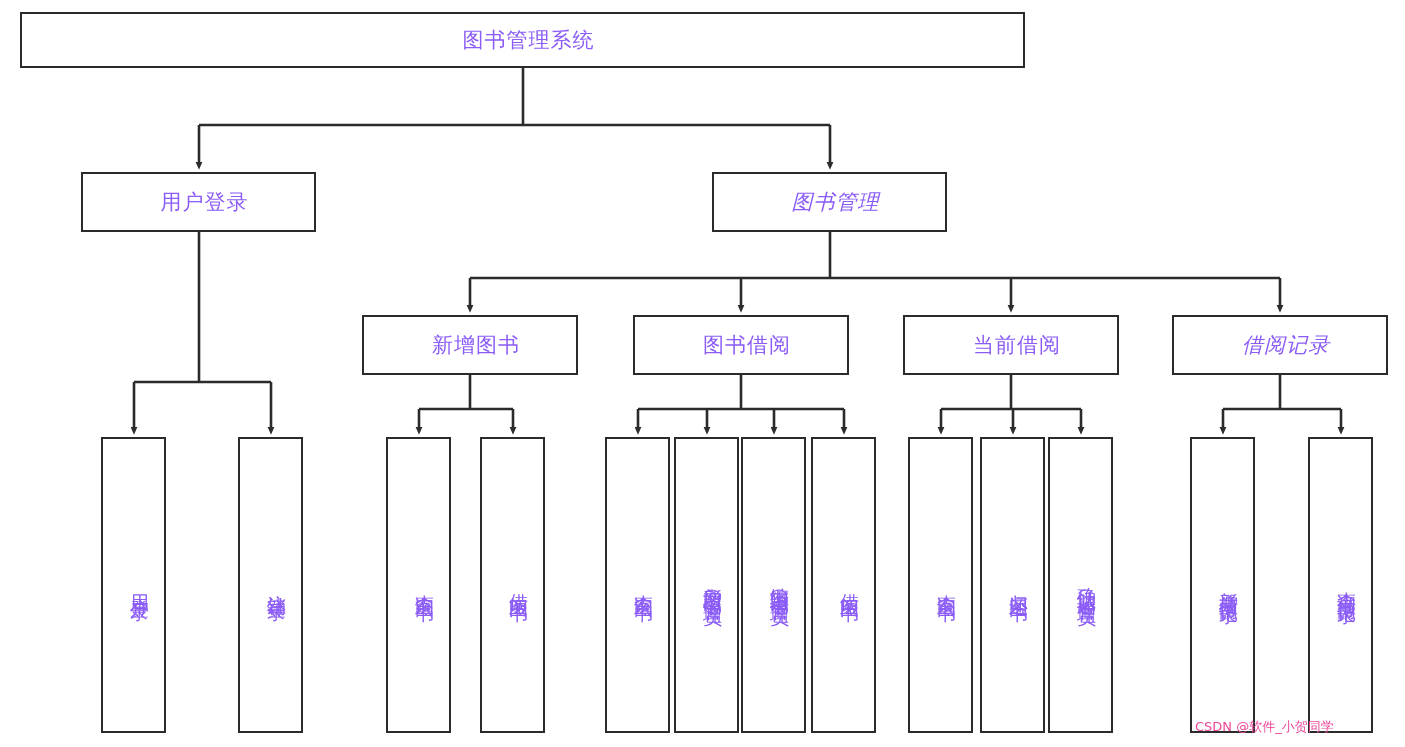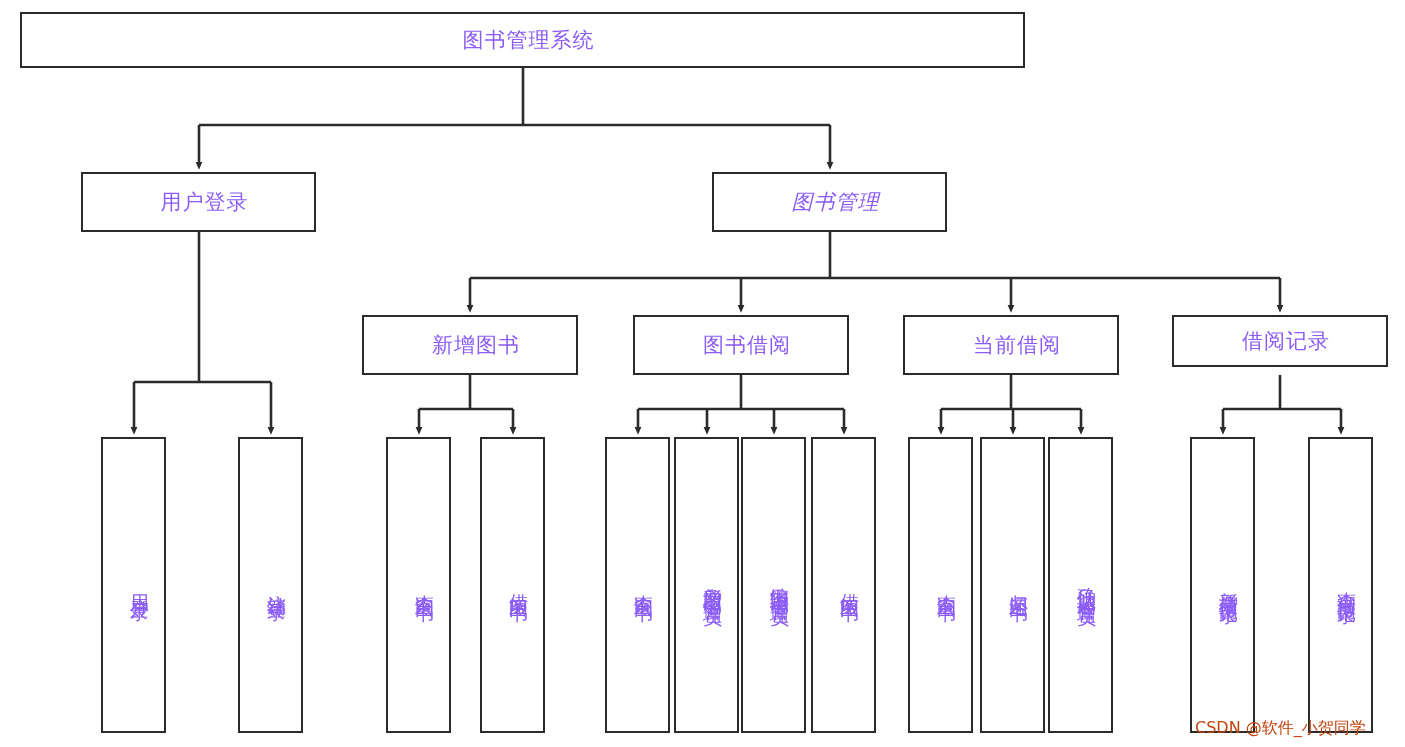--- a/index.html
+++ b/index.html
@@ -56,22 +56,22 @@
   .node.vert .label {
     writing-mode: vertical-rl;
     text-orientation: upright;
     font-size: 19px;
     line-height: 1.05;
     letter-spacing: 3px;
     white-space: nowrap;
   }
   .watermark {
     position: absolute;
-    font-size: 16px;
-    color: #c2410c;
+    font-size: 13px;
+    color: #ec4899;
     white-space: nowrap;
     z-index: 6;
     font-family: "DejaVu Sans", "Liberation Sans", sans-serif;
   }
 </style>
 </head>
 <body>
 
 <div id="canvas">
 
@@ -130,21 +130,21 @@
       </div>
       <div class="node horiz" style="left: 362px; top: 315px; width: 216px; height: 60px;">
         <span class="label">新增图书</span>
       </div>
       <div class="node horiz" style="left: 633px; top: 315px; width: 216px; height: 60px;">
         <span class="label">图书借阅</span>
       </div>
       <div class="node horiz" style="left: 903px; top: 315px; width: 216px; height: 60px;">
         <span class="label">当前借阅</span>
       </div>
-      <div class="node horiz" style="left: 1172px; top: 315px; width: 216px; height: 52px;">
+      <div class="node horiz" style="left: 1172px; top: 315px; width: 216px; height: 60px; font-style: italic;">
         <span class="label">借阅记录</span>
       </div>
       <div class="node vert" style="left: 101px; top: 437px; width: 65px; height: 296px;">
         <span class="label">用户登录</span>
       </div>
       <div class="node vert" style="left: 238px; top: 437px; width: 65px; height: 296px;">
         <span class="label">注销登录</span>
       </div>
       <div class="node vert" style="left: 386px; top: 437px; width: 65px; height: 296px;">
         <span class="label">查询图书</span>

